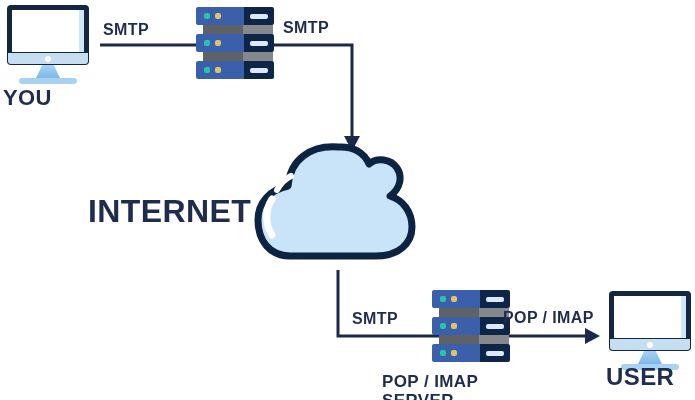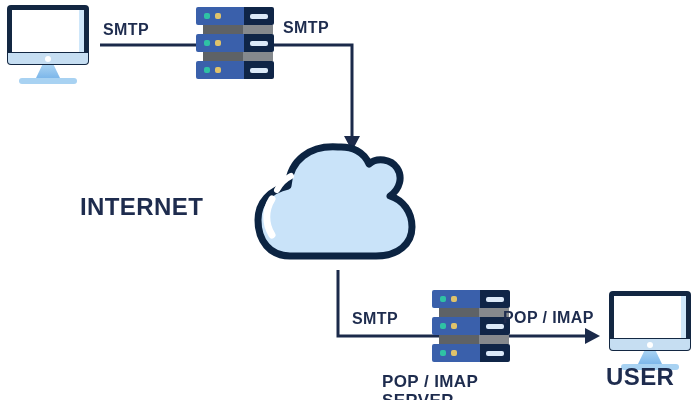--- a/index.html
+++ b/index.html
@@ -52,20 +52,21 @@
     <div class="monitor">
       <div class="screen"></div>
       <div class="screen-side"></div>
       <div class="chin">
         <div class="cam"></div>
       </div>
     </div>
     <div class="stand"></div>
     <div class="base"></div>
   </div>
+  <div class="label" style="left:3px; top:86px; width:90px; font-size:22px;">YOU</div>
 
   <div class="label" style="left:103px; top:21px; width:90px; font-size:16px;">SMTP</div>
 
   <div class="server" style="left:196px; top:7px;">
     <div class="srv-unit">
       <div class="srv-left">
         <span class="dot dot-teal"></span>
         <span class="dot dot-yellow"></span>
       </div>
       <div class="srv-right">
@@ -111,21 +112,21 @@
                C 150,49 153,37 147,28
                C 141,19 127,17 119,24
                C 114,12 102,6 88,7
                C 60,5 40,20 38,46
                C 20,50 8,62 8,80
                C 8,101 20,116 40,116 Z" fill="#c9e3f9" stroke="#0c2442" stroke-width="7" stroke-linejoin="round"></path>
       <path d="M 22,95 C 15,84 15,70 22,59" fill="none" stroke="#ffffff" stroke-width="7" stroke-linecap="round"></path>
       <path d="M 27,50 C 30,44 35,39 41,36" fill="none" stroke="#ffffff" stroke-width="6" stroke-linecap="round"></path>
     </svg>
   </div>
-  <div class="label" style="left:80px; top:194px; width:140px; font-size:24px;">INTERNET</div>
+  <div class="label" style="left:88px; top:194px; width:140px; font-size:32px;">INTERNET</div>
 
   <div class="label" style="left:352px; top:310px; width:62px; font-size:16px;">SMTP</div>
 
   <div class="server" style="left:432px; top:290px;">
     <div class="srv-unit">
       <div class="srv-left">
         <span class="dot dot-teal"></span>
         <span class="dot dot-yellow"></span>
       </div>
       <div class="srv-right">

